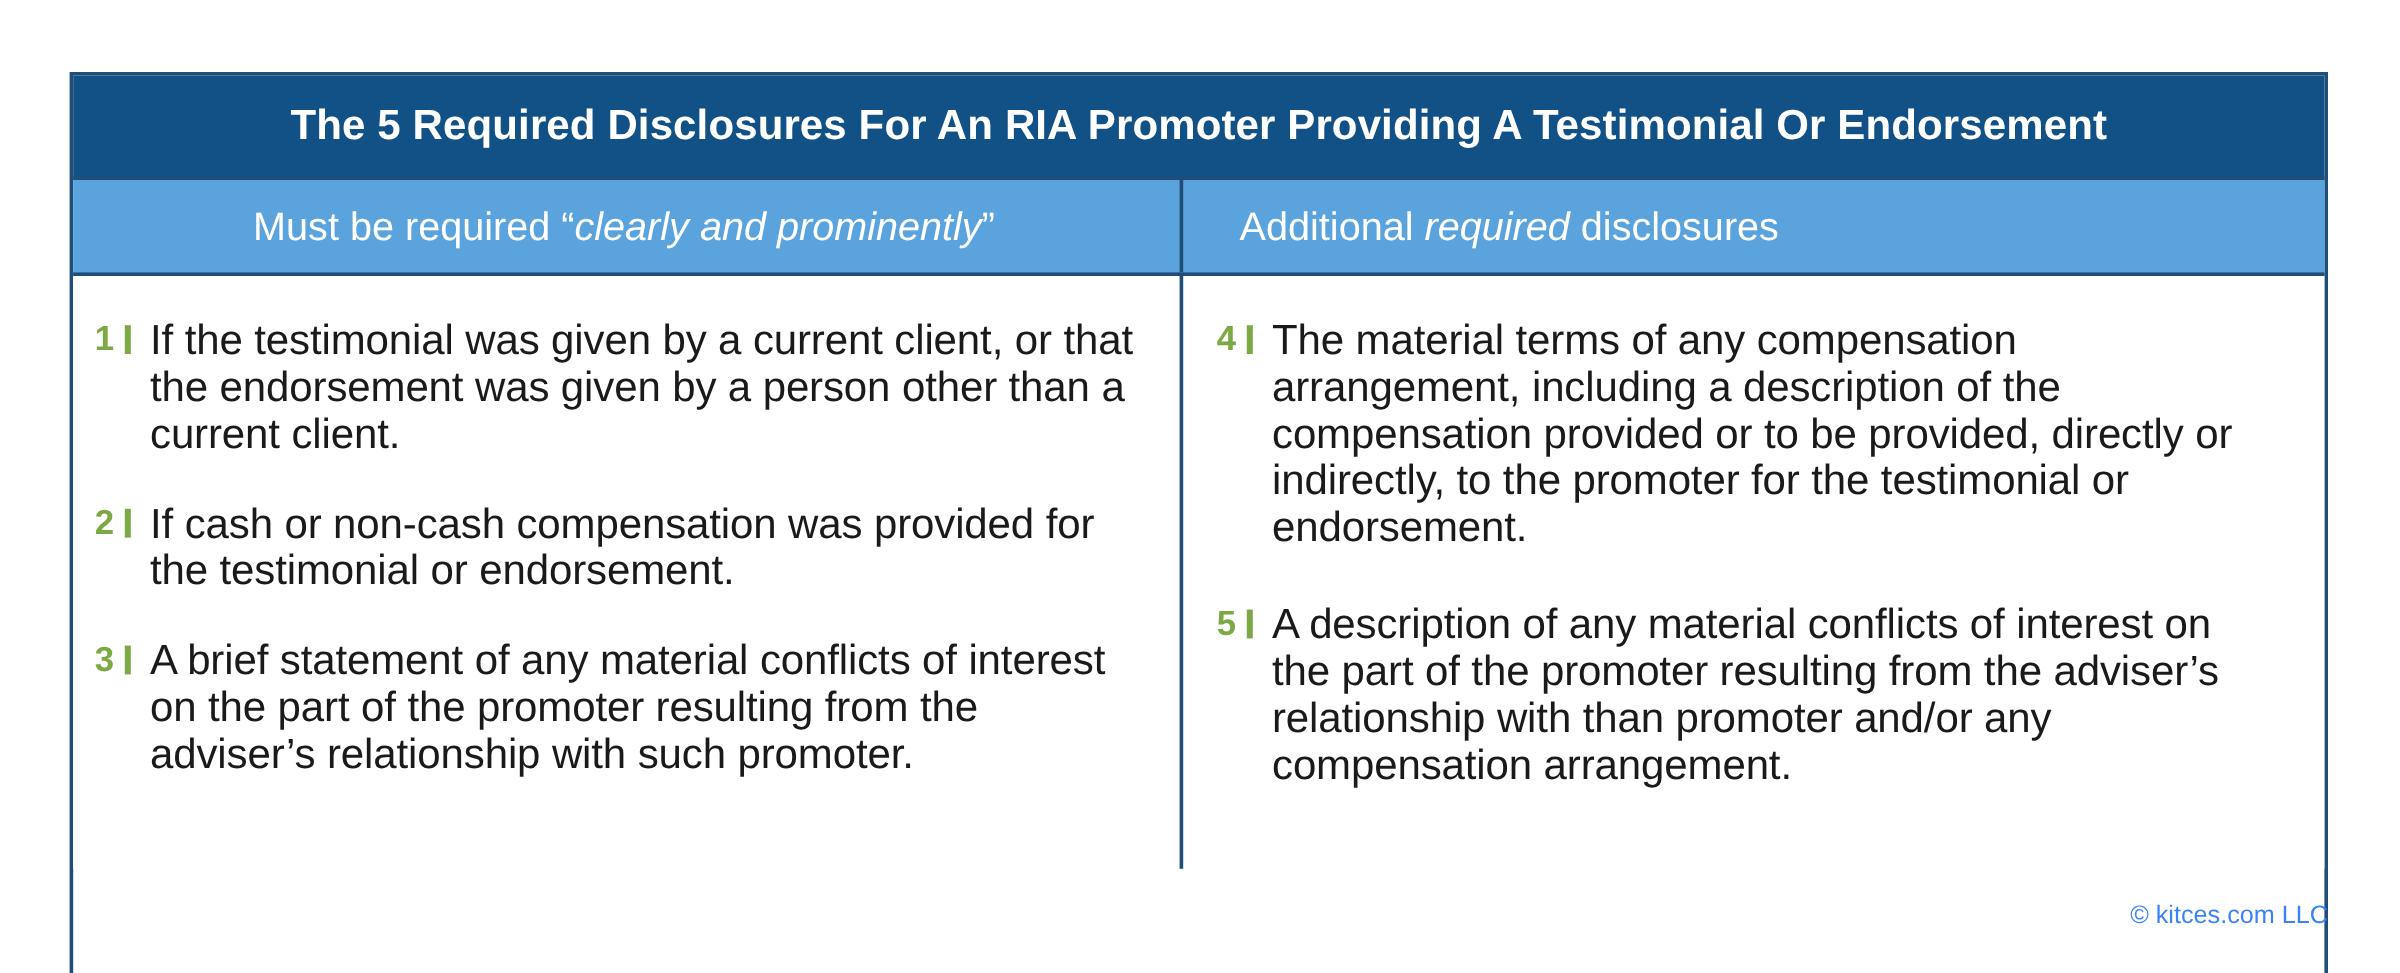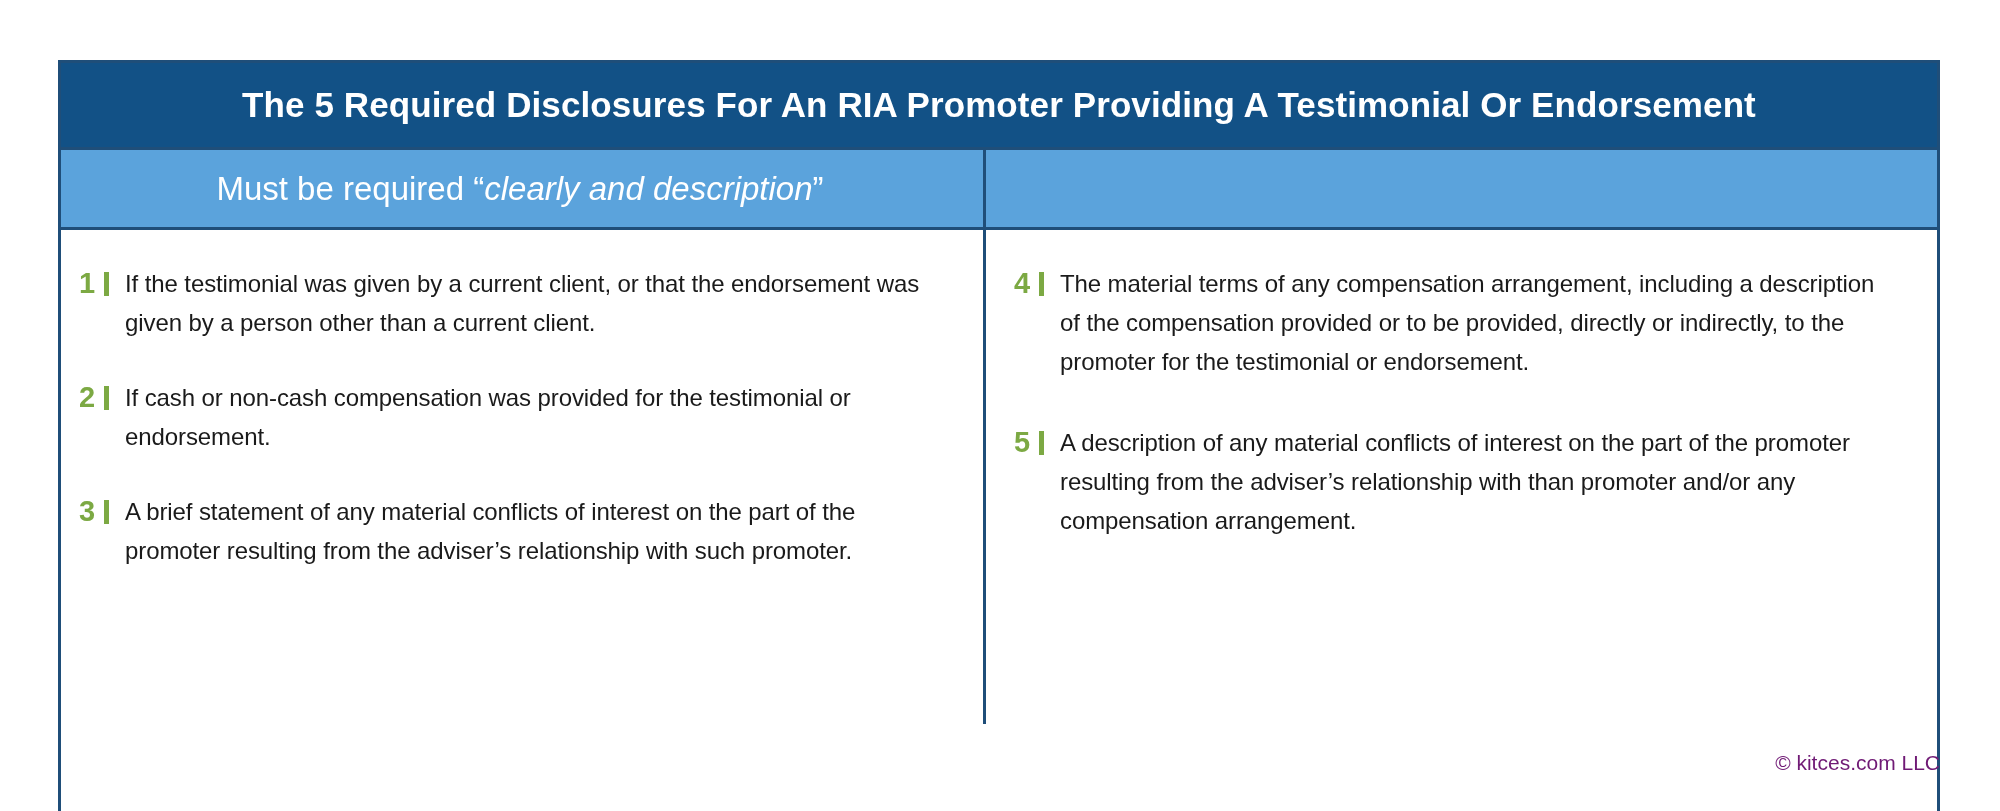--- a/index.html
+++ b/index.html
@@ -140,59 +140,64 @@
     width: 5px;
     height: 24px;
     background: #7ca943;
     margin-left: 8px;
     margin-right: 16px;
     position: relative;
     top: 3px;
   }
   .item-text {
     color: #1a1a1a;
-    font-size: 24px;
+    font-size: 35px;
     line-height: 39px;
     letter-spacing: -0.1px;
   }
 
   
   .body-cell.left .item { margin-bottom: 36px; }
   .body-cell.right .item { margin-bottom: 42px; }
 
   
   .credit {
     position: absolute;
     right: 60px;
     top: 752px;
-    color: #701a75;
+    color: #3b82f6;
     font-size: 21px;
     line-height: 1;
     white-space: nowrap;
   }
 </style>
 </head>
 <body>
 
 <div class="page">
 
   <div class="table-card">
 
     <div class="title-band">
       <div class="title-text">The 5 Required Disclosures For An RIA Promoter Providing A Testimonial Or Endorsement</div>
     </div>
 
     <div class="subheader-band">
 
       <div class="subheader-cell left">
         <div class="subheader-text">
-          <span>Must be required “</span><em>clearly and description</em><span>”</span>
-        </div>
-      </div>
-
+          <span>Must be required “</span><em>clearly and prominently</em><span>”</span>
+        </div>
+      </div>
+
+      <div class="subheader-cell right">
+        <div class="subheader-text">
+          <span>Additional </span><em>required</em><span> disclosures</span>
+        </div>
+      </div>
 
     </div>
 
     <div class="body-row">
 
       <div class="body-cell left">
 
         <div class="item">
           <div class="item-marker">
             <span class="item-num">1</span>

